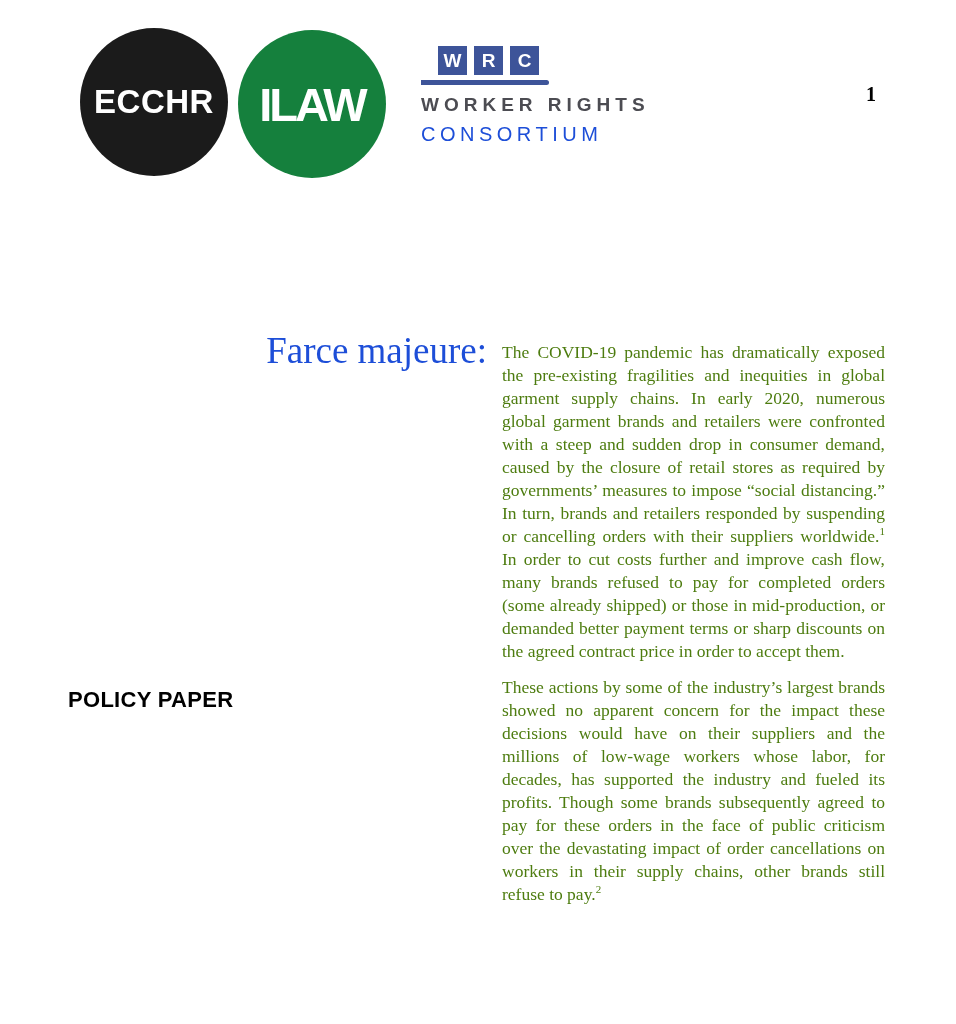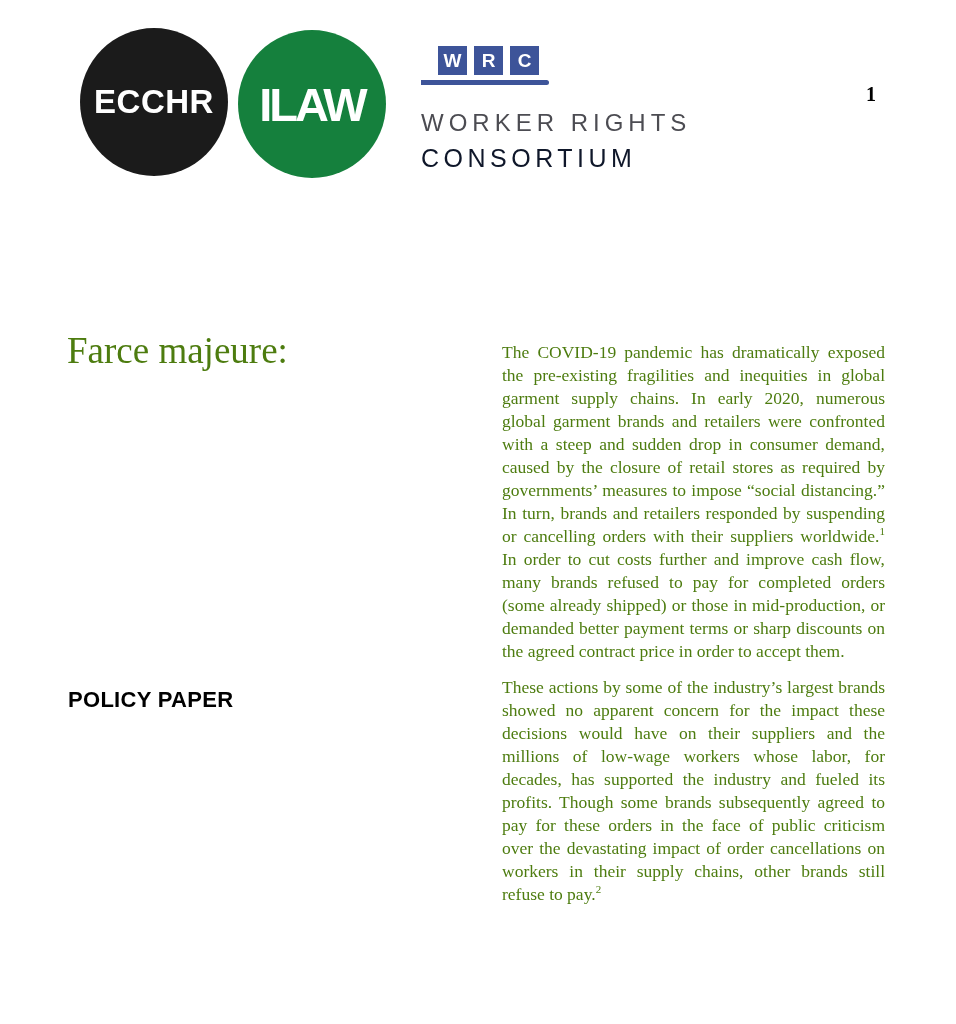--- a/index.html
+++ b/index.html
@@ -32,36 +32,36 @@
   .wrc-square {
     width:29px; height:29px; background:#3d5499; color:#fff;
     display:flex; align-items:center; justify-content:center;
     font-family:"Liberation Sans", sans-serif; font-weight:700; font-size:19px;
   }
   .wrc-bar {
     width:128px; height:5px; background:#3d5499;
     border-radius:0 3px 3px 0; margin-top:5px;
   }
   .wrc-name {
-    margin-top:24px; font-family:"Liberation Sans", sans-serif;
-    font-weight:400; font-size:24px; letter-spacing:5px;
+    margin-top:9px; font-family:"Liberation Sans", sans-serif;
+    font-weight:700; font-size:19px; letter-spacing:5px;
     color:#4c4c52; white-space:nowrap;
   }
   .wrc-sub {
     margin-top:7px; font-family:"Liberation Sans", sans-serif;
-    font-weight:400; font-size:25px; letter-spacing:4.5px;
-    color:#0f172a; white-space:nowrap;
+    font-weight:400; font-size:20px; letter-spacing:4.5px;
+    color:#1d4ed8; white-space:nowrap;
   }
   .page-number {
     position:absolute; left:866px; top:83px;
     font-family:"Liberation Serif", serif; font-weight:700; font-size:20px; color:#000;
   }
 
   
-  .title-block { position:absolute; left:67px; top:327px; width:420px; color:#4d7c0f; }
+  .title-block { position:absolute; left:67px; top:327px; width:420px; color:#1d4ed8;text-align:right; }
   .title-heading, .title-subheading {
     font-size:37px; line-height:47px; font-weight:400; margin:0;
   }
   .title-subheading { margin-top:9px; white-space:pre-line; }
   .policy-label {
     position:absolute; left:68px; top:687px;
     font-family:"Liberation Sans", sans-serif; font-weight:700;
     font-size:22px; letter-spacing:0.3px; color:#000;
   }
 

